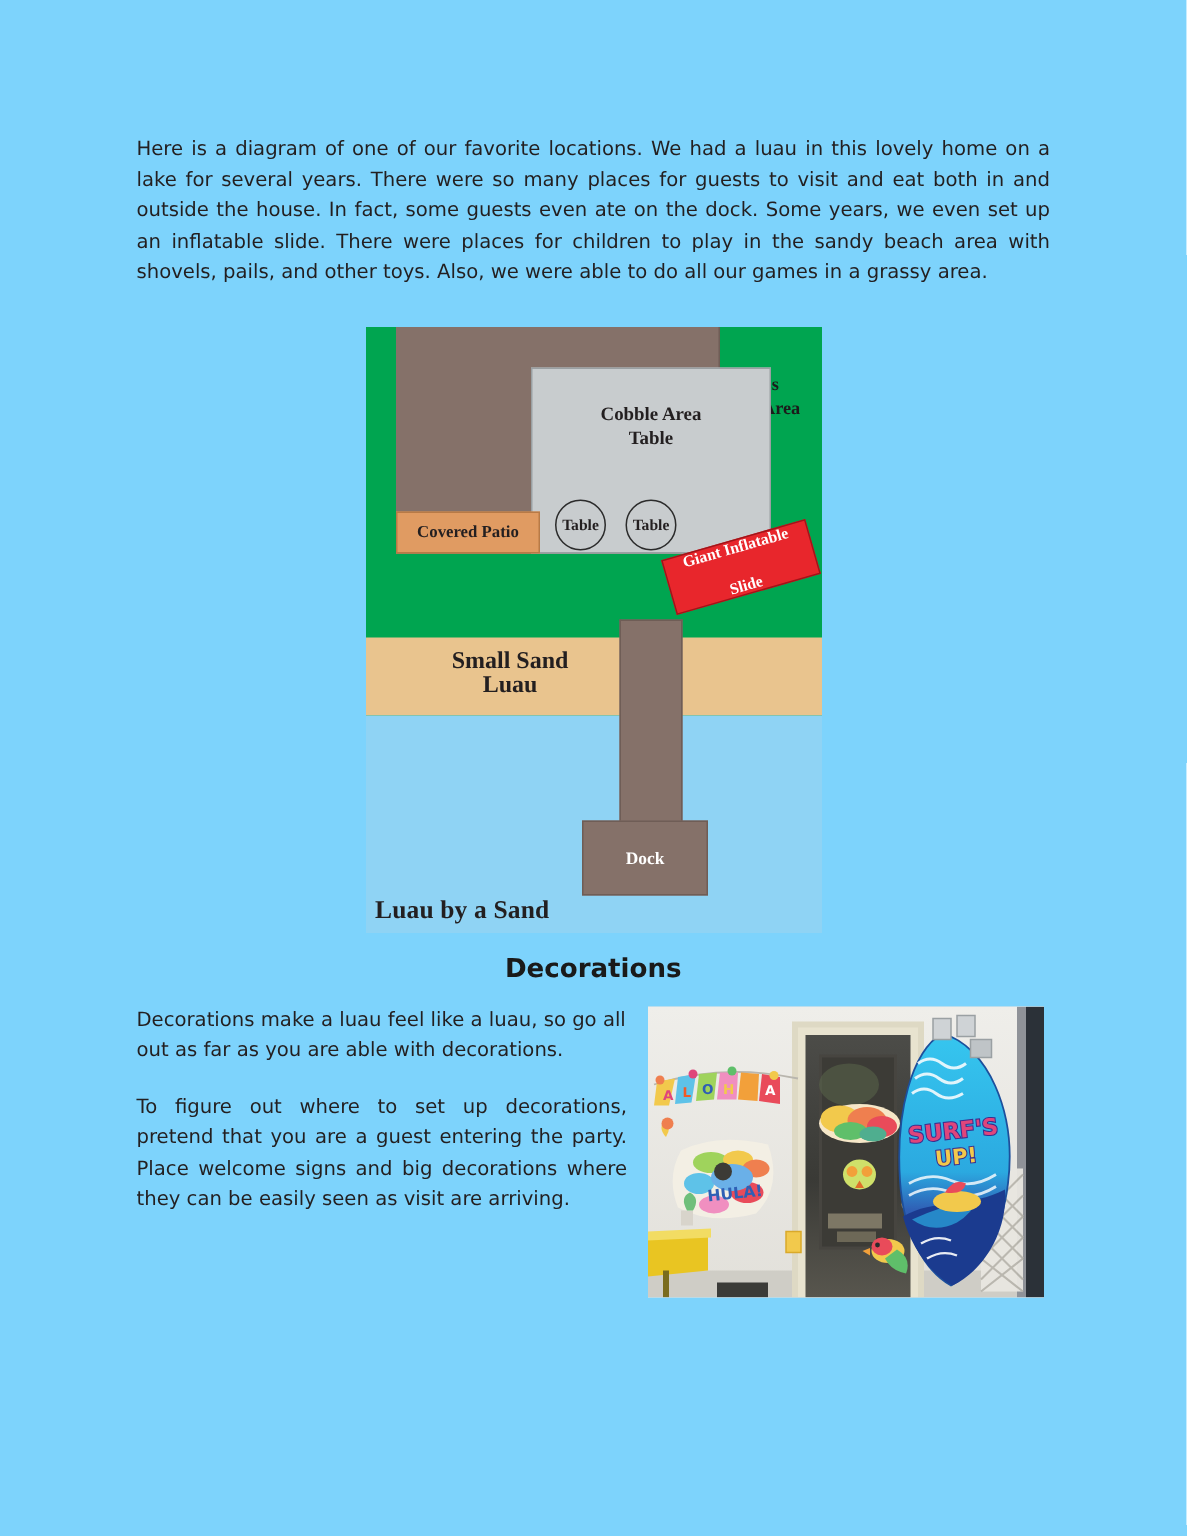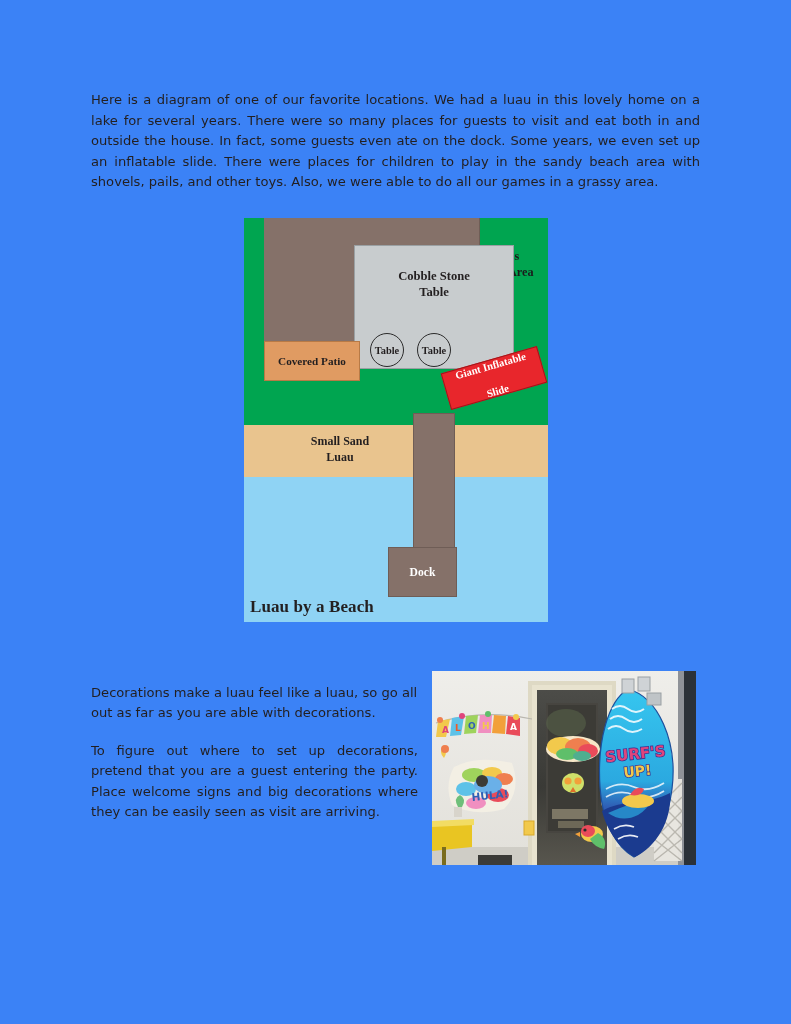--- a/index.html
+++ b/index.html
@@ -12,21 +12,21 @@
     height: 1024px;
     position: relative;
     font-family: "DejaVu Sans", sans-serif;
     color: #231f20;
     overflow: hidden;
   }
 
   .page {
     position: absolute;
     inset: 0;
-    background: #3b82f6;
+    background: #7dd3fc;
   }
 
   
   .intro {
     position: absolute;
     left: 91px;
     top: 90px;
     width: 609px;
     font-size: 13.1px;
     line-height: 20.5px;
@@ -92,21 +92,21 @@
     font-weight: bold;
     font-size: 12.6px;
     line-height: 16px;
     color: #231f20;
   }
   .covered-patio {
     position: absolute;
     left: 20px;
     top: 123px;
     width: 96px;
-    height: 40px;
+    height: 28px;
     background: #e09b62;
     border: 1px solid #b87a46;
     box-sizing: border-box;
     display: flex;
     align-items: center;
     justify-content: center;
   }
   .covered-patio span {
     font-family: "Liberation Serif", serif;
     font-weight: bold;
@@ -173,41 +173,41 @@
   }
 
   .sand-label {
     position: absolute;
     left: 26px;
     top: 215px;
     width: 140px;
     text-align: center;
     font-family: "Liberation Serif", serif;
     font-weight: bold;
-    font-size: 12px;
+    font-size: 16px;
     line-height: 16px;
     color: #231f20;
   }
 
   .dock-walk {
     position: absolute;
     left: 169px;
     top: 195px;
     width: 42px;
     height: 138px;
     background: #857169;
     border: 1px solid #6f5d56;
     border-bottom: none;
     box-sizing: border-box;
   }
   .dock-platform {
     position: absolute;
     left: 144px;
     top: 329px;
-    width: 69px;
+    width: 84px;
     height: 50px;
     background: #857169;
     border: 1px solid #6f5d56;
     box-sizing: border-box;
     display: flex;
     align-items: center;
     justify-content: center;
   }
   .dock-platform span {
     font-family: "Liberation Serif", serif;
@@ -242,21 +242,21 @@
   
   .body-col {
     position: absolute;
     left: 91px;
     top: 671px;
     width: 327px;
     font-size: 13.1px;
     line-height: 20.4px;
     color: #231f20;
   }
-  .body-col p { margin: 12px 0 17px 0; }
+  .body-col p { margin: 0 0 17px 0; }
   .body-col p.justified { text-align: justify; text-justify: inter-word; }
 
   
   .photo {
     position: absolute;
     left: 432px;
     top: 671px;
     width: 264px;
     height: 194px;
     overflow: hidden;
@@ -279,21 +279,21 @@
 
       <div class="grass-label">
         <div>Grass</div>
         <div>Game Area</div>
       </div>
 
       <div class="house"></div>
 
       <div class="patio">
         <div class="patio-label">
-          <div>Cobble Stone</div>
+          <div>Cobble Area</div>
           <div>Table</div>
         </div>
       </div>
 
       <div class="covered-patio">
         <span>Covered Patio</span>
       </div>
 
       <div class="table-round table-a">
         <span>Table</span>
@@ -312,24 +312,25 @@
       <div class="sand-label">
         <div>Small Sand</div>
         <div>Luau</div>
       </div>
 
       <div class="dock-walk"></div>
       <div class="dock-platform">
         <span>Dock</span>
       </div>
 
-      <div class="diagram-title">Luau by a Beach</div>
+      <div class="diagram-title">Luau by a Sand</div>
     </div>
   </div>
 
+  <div class="section-heading">Decorations</div>
 
   <div class="body-col">
     <p>Decorations make a luau feel like a luau, so go all out as far as you are able with decorations.</p>
     <p class="justified">To figure out where to set up decorations, pretend that you are a guest entering the party. Place welcome signs and big decorations where they can be easily seen as visit are arriving.</p>
   </div>
 
   <div class="photo">
     <svg width="264" height="194" viewBox="0 0 264 194" xmlns="http://www.w3.org/2000/svg">
       <defs>
         <linearGradient id="wallg" x1="0" y1="0" x2="0" y2="1">

